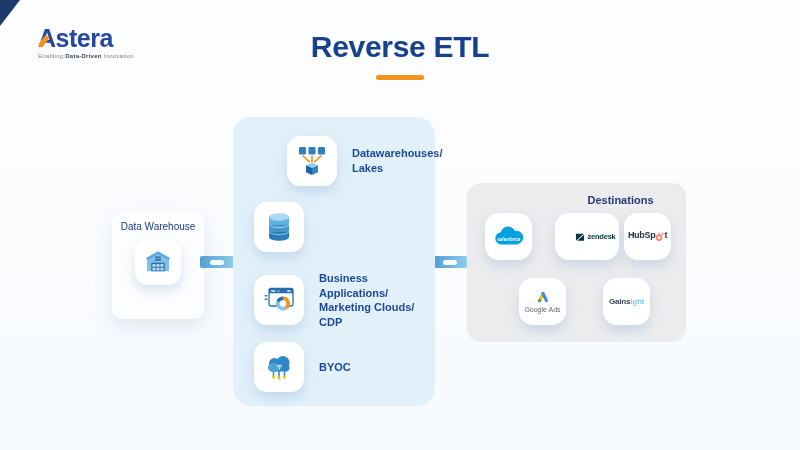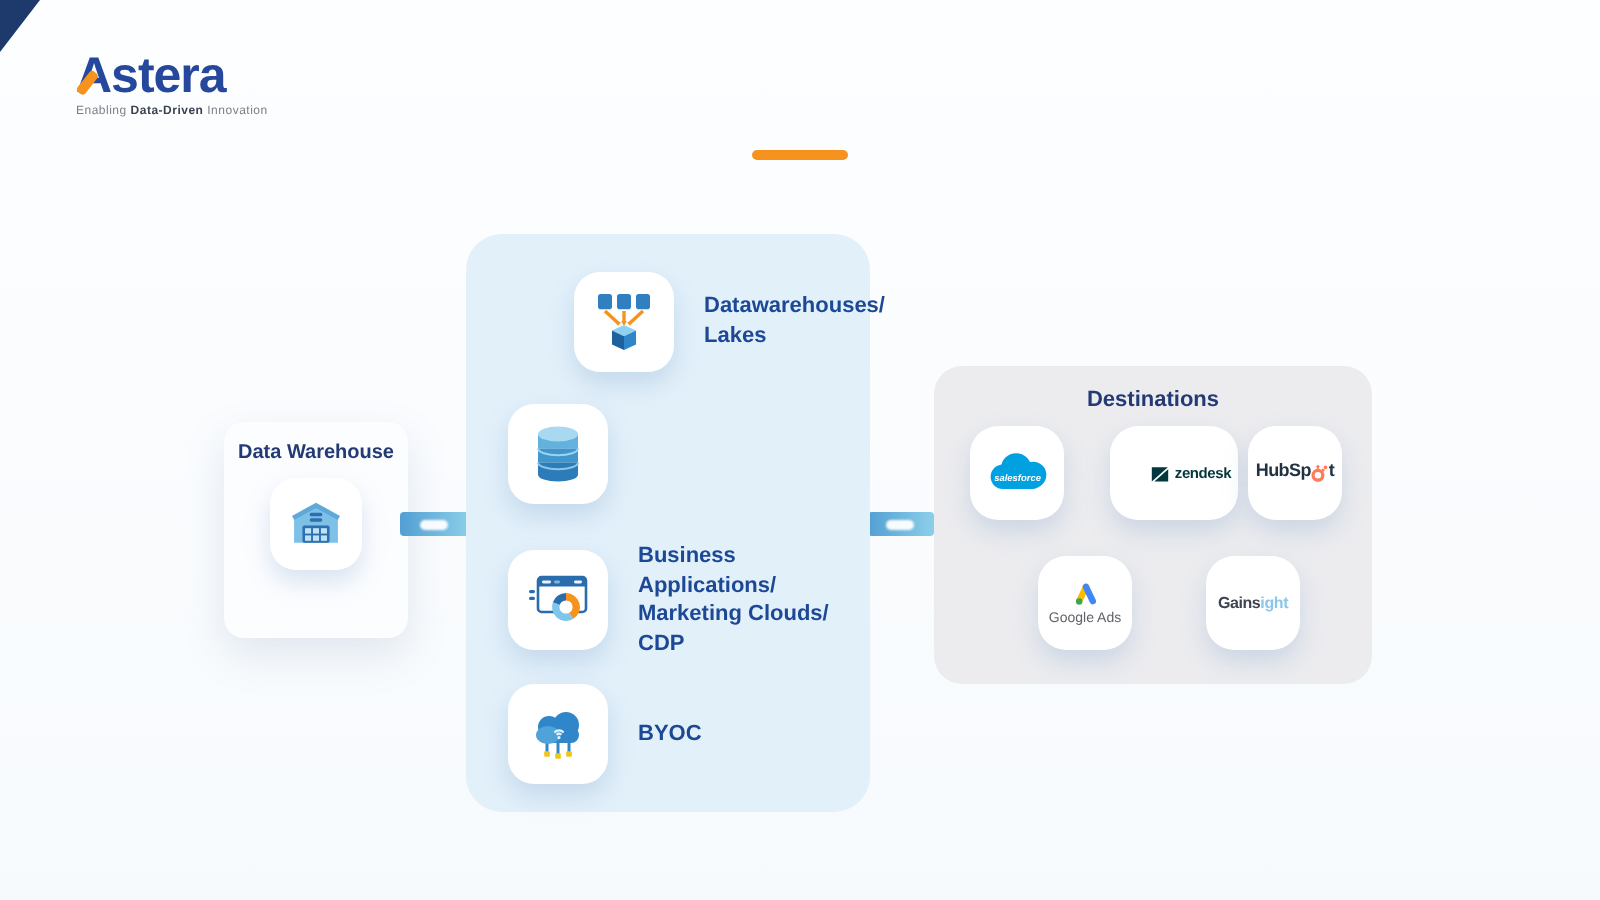--- a/index.html
+++ b/index.html
@@ -25,21 +25,21 @@
 
   
   .page-title{position:absolute;top:30px;left:0;width:100%;text-align:center;
     font-size:30px;font-weight:800;color:#17418f;letter-spacing:-.3px;}
   .title-underline{position:absolute;top:75px;left:376px;width:48px;height:4.5px;
     border-radius:3px;background:#f6921e;}
 
   
   .source-card{position:absolute;left:112px;top:211px;width:92px;height:108px;border-radius:10px;
     background:#fcfdff;box-shadow:0 8px 20px rgba(115,140,180,.18);text-align:center;box-sizing:border-box;padding-top:10px;}
-  .source-title{font-size:10px;font-weight:700;color:#233a75;}
+  .source-title{font-size:10px;font-weight:400;color:#233a75;}
   .icon-tile{background:#ffffff;border-radius:13px;box-shadow:0 6px 12px rgba(110,150,195,.25);
     display:flex;align-items:center;justify-content:center;}
   .source-tile{width:46px;height:46px;margin:7px auto 6px auto;}
   .source-sub{font-size:9.5px;color:#8f949c;line-height:1.3;}
 
   
   .connector{position:absolute;height:12px;border-radius:2px;
     background:linear-gradient(90deg,#539fd3 0%,#8ccfe9 100%);}
   .connector .dash{position:absolute;top:3.5px;width:14px;height:5px;border-radius:3px;
     background:rgba(255,255,255,.95);filter:blur(.6px);}
@@ -50,21 +50,21 @@
 
   
   .pipeline{position:absolute;left:233px;top:117px;width:202px;height:289px;border-radius:18px;background:#e2f0fa;}
   .pipe-row{position:absolute;left:21px;display:flex;align-items:center;}
   .pipe-tile{width:50px;height:50px;border-radius:13px;flex:0 0 auto;}
   .pipe-label{margin-left:15px;font-size:11px;font-weight:700;color:#1d4896;line-height:1.32;}
 
   
   .destinations{position:absolute;left:467px;top:183px;width:219px;height:159px;border-radius:14px;background:#ececef;}
   .dest-title{position:absolute;top:11px;left:0;width:100%;text-align:center;
-    font-size:11px;font-weight:800;color:#233a75;}
+    font-size:11px;font-weight:800;color:#233a75;padding-left:44px;}
   .dest-tile{position:absolute;width:47px;height:47px;border-radius:14px;
     flex-direction:column;}
   .sf-tile{left:18px;top:30px;}
   .zd-tile{left:88px;top:30px;padding-left:17px;}
   .hs-tile{left:157px;top:30px;}
   .ga-tile{left:52px;top:95px;}
   .gs-tile{left:136px;top:95px;}
 
   .zd-row{display:flex;align-items:center;gap:2px;}
   .zd-word{font-size:7.5px;font-weight:700;color:#03363d;letter-spacing:-.2px;}
@@ -85,20 +85,21 @@
   <div class="logo">
     <div class="logo-word">
       <span class="logo-slash"></span>
       <span>Astera</span>
     </div>
     <div class="logo-tagline">
       <span>Enabling </span><b>Data-Driven</b><span> Innovation</span>
     </div>
   </div>
 
+  <div class="page-title">Reverse ETL</div>
   <div class="title-underline"></div>
 
   <div class="source-card">
     <div class="source-title">Data Warehouse</div>
     <div class="icon-tile source-tile">
       <svg width="28" height="28" viewBox="0 0 24 24">
         <path d="M2.6 9.2 L12 4 L21.4 9.2 L21.4 20 L2.6 20 Z" fill="#7EC1E8"></path>
         <path d="M2.2 9.4 L12 4 L21.8 9.4" fill="none" stroke="#5FA9DA" stroke-width="2"></path>
         <rect x="9.3" y="7.2" width="5.4" height="1.5" rx="0.7" fill="#2E6FAE"></rect>
         <rect x="9.3" y="9.5" width="5.4" height="1.5" rx="0.7" fill="#2E6FAE"></rect>

